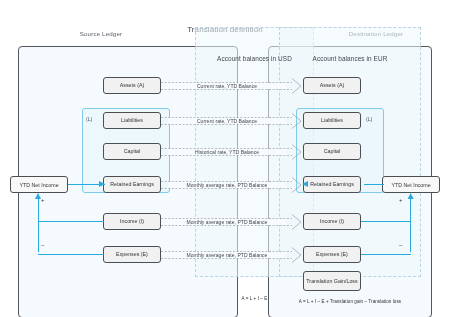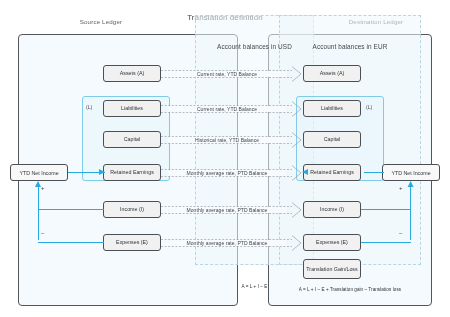--- a/index.html
+++ b/index.html
@@ -5,21 +5,21 @@
   * { box-sizing: border-box; }
   html, body { margin:0; padding:0; }
   body {
     width:450px; height:317px;
     background:#ffffff;
     font-family:"Liberation Sans", sans-serif;
     color:#3b4045;
     overflow:hidden;
     position:relative;
   }
-  #stage { position:absolute; left:0; top:4px; width:450px; height:272px;text-decoration:underline; }
+  #stage { position:absolute; left:0; top:16px; width:450px; height:272px;text-decoration:underline; }
 
   .diagram-title {
     position:absolute; left:0; top:9px; width:450px;
     text-align:center; font-size:8px; color:#41474d; letter-spacing:.1px;
   }
   .ledger-caption {
     position:absolute; top:14px; font-size:6.2px; color:#5b6168;
     letter-spacing:.15px; text-align:center;
   }
   #cap-src { left:46px; width:110px; }

